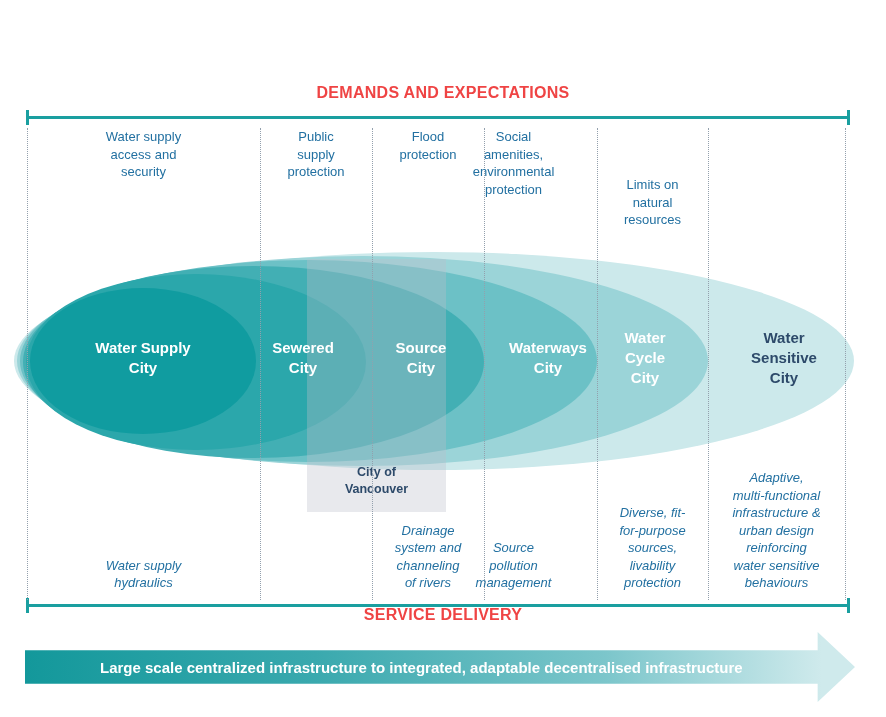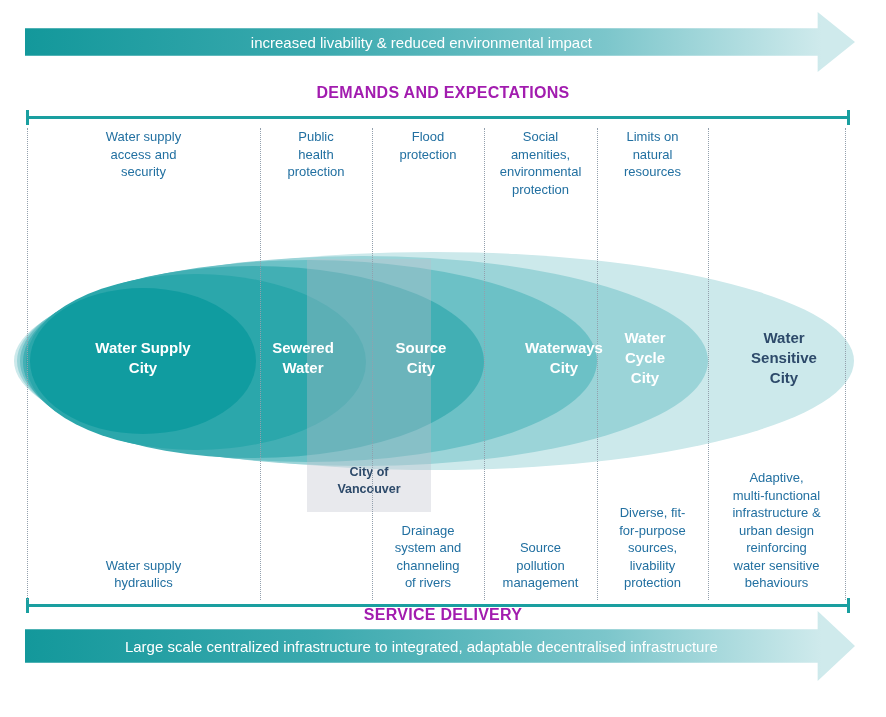--- a/index.html
+++ b/index.html
@@ -5,29 +5,29 @@
   html,body{margin:0;padding:0;background:#ffffff;}
   .canvas{
     position:relative;width:886px;height:717px;background:#ffffff;
     font-family:"Liberation Sans",sans-serif;overflow:hidden;
   }
   
   .arrow{position:absolute;left:25px;width:830px;}
   .arrow--top{top:12px;height:60px;
     clip-path:polygon(0 27%,95.5% 27%,95.5% 0,100% 50%,95.5% 100%,95.5% 73%,0 73%);
     background:linear-gradient(90deg,#13989b 0%,#3aa9ae 35%,#7cc6cb 70%,#cfeaec 96%);}
-  .arrow--bottom{top:611px;height:70px;
+  .arrow--bottom{top:632px;height:70px;
     clip-path:polygon(0 26%,95.5% 26%,95.5% 0,100% 50%,95.5% 100%,95.5% 74%,0 74%);
-    background:linear-gradient(90deg,#13989b 0%,#3aa9ae 35%,#7cc6cb 70%,#cfeaec 96%);}
+    background:linear-gradient(90deg,#13989b 0%,#3aa9ae 35%,#7cc6cb 70%,#cfeaec 96%);font-weight:bold;}
   .arrow-label{position:absolute;left:0;width:95.5%;top:0;height:100%;
     display:flex;align-items:center;justify-content:center;
     color:#ffffff;font-size:15px;}
   
   .section-header{position:absolute;left:0;width:886px;text-align:center;
-    color:#a21caf;font-weight:bold;font-size:16px;letter-spacing:.3px;}
+    color:#ef4444;font-weight:bold;font-size:16px;letter-spacing:.3px;}
   .section-header--top{top:84px;}
   .section-header--bottom{top:606px;}
   
   .bracket{position:absolute;left:27px;width:822px;height:3px;background:#1a9fa0;}
   .bracket--top{top:116px;}
   .bracket--bottom{top:604px;}
   .bracket-cap{position:absolute;width:3px;height:15px;background:#1a9fa0;}
   .cap-tl{left:26px;top:110px;}  .cap-tr{left:847px;top:110px;}
   .cap-bl{left:26px;top:598px;}  .cap-br{left:847px;top:598px;}
   
@@ -37,47 +37,44 @@
   .d5{left:597px;} .d6{left:708px;} .d7{left:845px;}
   
   .ellipse{position:absolute;border-radius:50%;z-index:1;}
   .e6{left:14px;top:252px;width:840px;height:218px;}
   .e5{left:17px;top:256px;width:691px;height:210px;}
   .e4{left:20px;top:260px;width:577px;height:202px;}
   .e3{left:23px;top:266px;width:461px;height:192px;}
   .e2{left:26px;top:274px;width:340px;height:176px;}
   .e1{left:30px;top:288px;width:226px;height:146px;}
   
-  .vancouver-band{position:absolute;left:307px;top:259px;width:124px;height:253px;
+  .vancouver-band{position:absolute;left:307px;top:259px;width:139px;height:253px;
     background:rgba(188,191,202,.34);z-index:4;text-decoration:underline;}
   .vancouver-label{position:absolute;left:0;right:0;top:205px;text-align:center;
     font-weight:bold;font-size:12.5px;line-height:1.35;color:#2d4a6a;white-space:pre-line;}
   
   .demand,.service{position:absolute;text-align:center;color:#2270a1;
     font-size:13px;line-height:1.35;white-space:pre-line;z-index:6;}
   .demand{top:128px;}
-  .service{bottom:125px;}
+  .service{bottom:125px;font-style:italic;}
   .c1{left:27px;width:233px;} .c2{left:260px;width:112px;} .c3{left:372px;width:112px;}
-  .c4{left:484px;width:113px;} .c5{left:597px;width:111px;} .c6{left:708px;width:137px;}
+  .c4{left:457px;width:113px;} .c5{left:597px;width:111px;margin-top:48px;} .c6{left:708px;width:137px;}
   
   .city{position:absolute;top:358px;transform:translate(-50%,-50%);
     text-align:center;color:#ffffff;font-weight:bold;font-size:15px;
     line-height:1.32;white-space:pre-line;z-index:6;}
   .city--dark{color:#2d4a6a;}
   .x1{left:143px;} .x2{left:303px;} .x3{left:421px;}
-  .x4{left:564px;} .x5{left:645px;} .x6{left:784px;}
+  .x4{left:548px;} .x5{left:645px;} .x6{left:784px;}
 </style>
 </head>
 <body>
 
 <div class="canvas">
 
-  <div class="arrow arrow--top">
-    <div class="arrow-label">increased livability &amp; reduced environmental impact</div>
-  </div>
 
   <div class="section-header section-header--top">DEMANDS AND EXPECTATIONS</div>
 
   <div class="bracket bracket--top"></div>
   <div class="bracket-cap cap-tl"></div>
   <div class="bracket-cap cap-tr"></div>
 
   <div class="ellipse e6" style="background: rgb(204, 233, 235);"></div>
   <div class="ellipse e5" style="background: rgb(155, 212, 216);"></div>
   <div class="ellipse e4" style="background: rgb(108, 193, 198);"></div>
@@ -95,36 +92,36 @@
   <div class="divider d3"></div>
   <div class="divider d4"></div>
   <div class="divider d5"></div>
   <div class="divider d6"></div>
   <div class="divider d7"></div>
 
   <div class="demand c1">Water supply
 access and
 security</div>
   <div class="demand c2">Public
-health
+supply
 protection</div>
   <div class="demand c3">Flood
 protection</div>
   <div class="demand c4">Social
 amenities,
 environmental
 protection</div>
   <div class="demand c5">Limits on
 natural
 resources</div>
 
   <div class="city x1">Water Supply
 City</div>
   <div class="city x2">Sewered
-Water</div>
+City</div>
   <div class="city x3">Source
 City</div>
   <div class="city x4">Waterways
 City</div>
   <div class="city x5">Water
 Cycle
 City</div>
   <div class="city x6 city--dark">Water
 Sensitive
 City</div>

